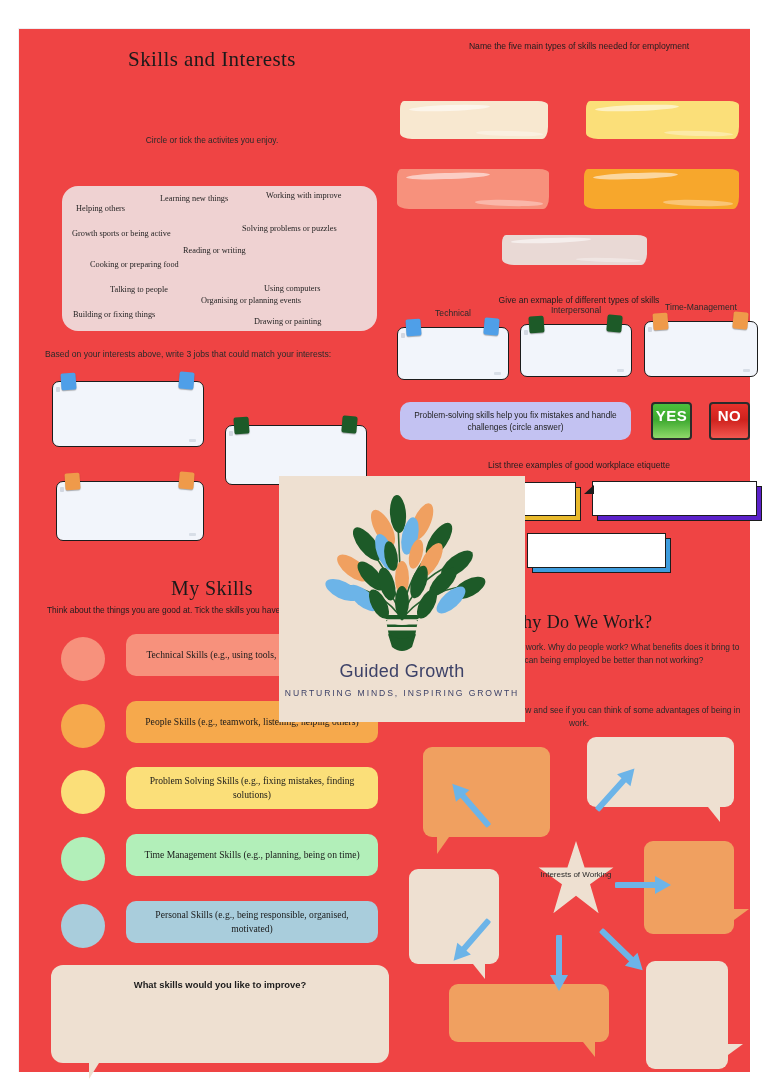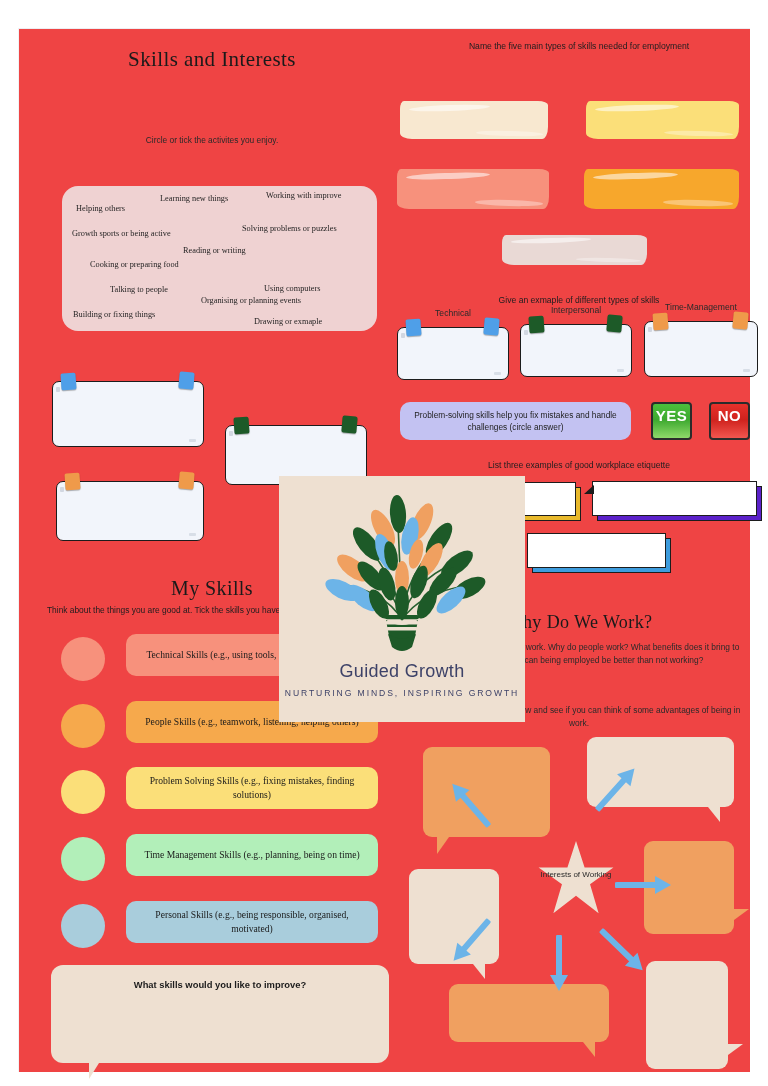--- a/index.html
+++ b/index.html
@@ -127,23 +127,24 @@
       <div class="act" style="left: 98px; top: 8px;">Learning new things</div>
       <div class="act" style="left: 204px; top: 5px;">Working with improve</div>
       <div class="act" style="left: 10px; top: 43px;">Growth sports or being active</div>
       <div class="act" style="left: 152px; top: 38px; padding-left: 28px;">Solving problems or puzzles</div>
       <div class="act" style="left: 121px; top: 60px;">Reading or writing</div>
       <div class="act" style="left: 1px; top: 74px; padding-left: 27px;">Cooking or preparing food</div>
       <div class="act" style="left: 202px; top: 77px; margin-top: 21px;">Using computers</div>
       <div class="act" style="left: 48px; top: 99px;">Talking to people</div>
       <div class="act" style="left: 139px; top: 110px;">Organising or planning events</div>
       <div class="act" style="left: 11px; top: 124px;">Building or fixing things</div>
-      <div class="act" style="left: 192px; top: 131px;">Drawing or exmaple</div>
-    </div>
-
+      <div class="act" style="left: 192px; top: 131px;">Drawing or painting</div>
+    </div>
+
+  <div class="q-txt" style="position:absolute;left:26px;top:320px;width:340px;">Based on your interests above, write 3 jobs that could match your interests:</div>
 
   <div class="serif-title" id="my-skills-title">My Skills</div>
   <div id="my-skills-instruction">Think about the things you are good at. Tick the skills you have.</div>
 
   <div id="improve-box">
     <div id="improve-label">What skills would you like to improve?</div>
     <div class="tail"></div>
   </div>
 
   <div id="five-types-question">Name the five main types of skills needed for employment</div>

